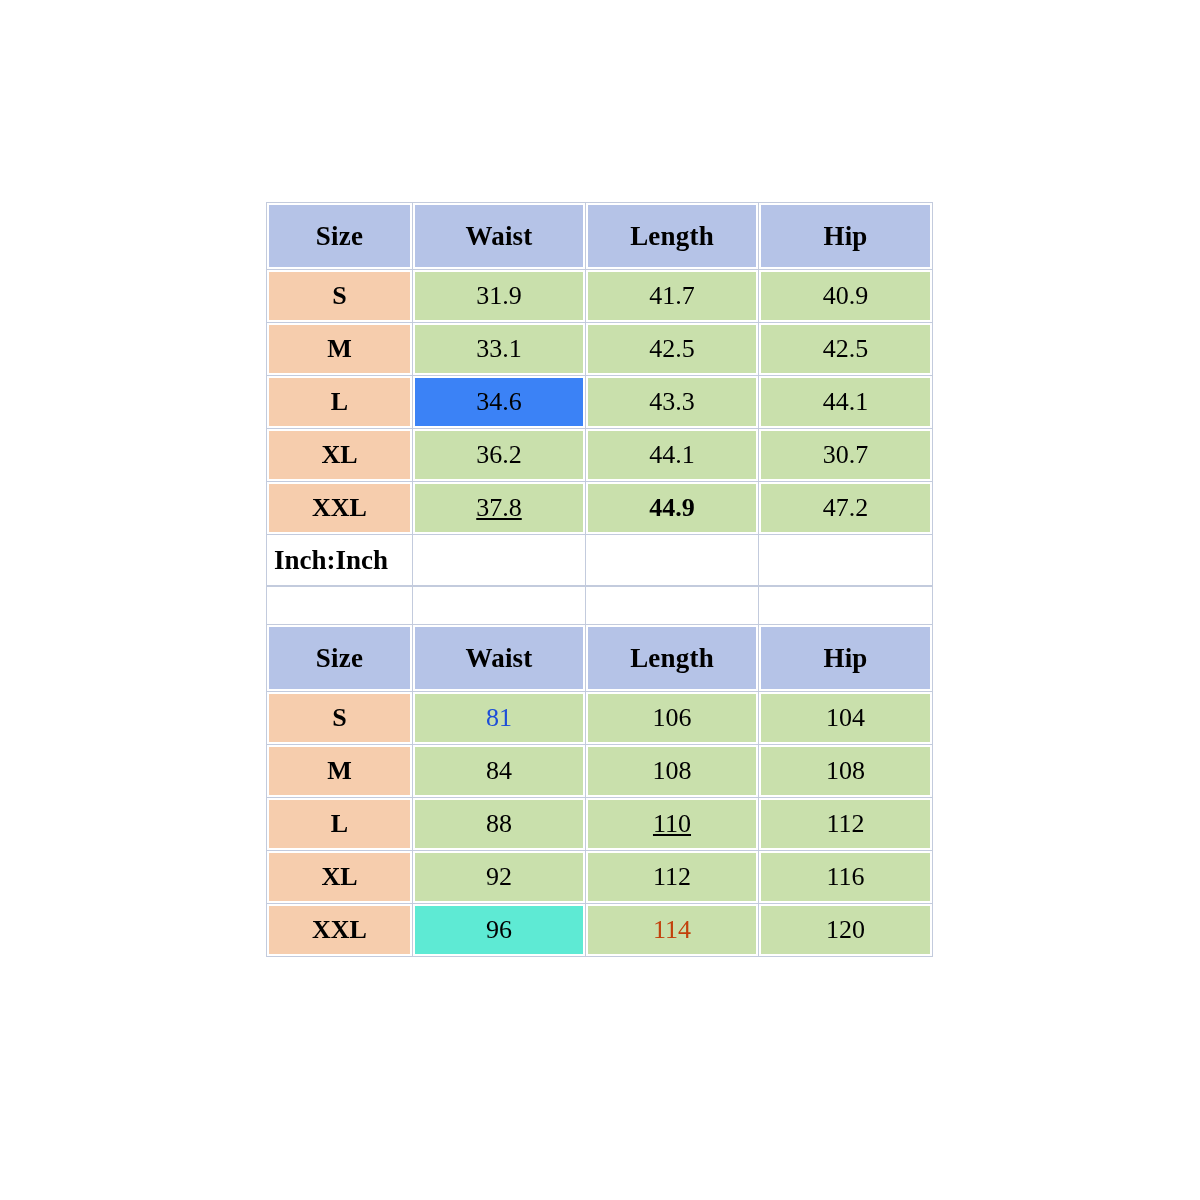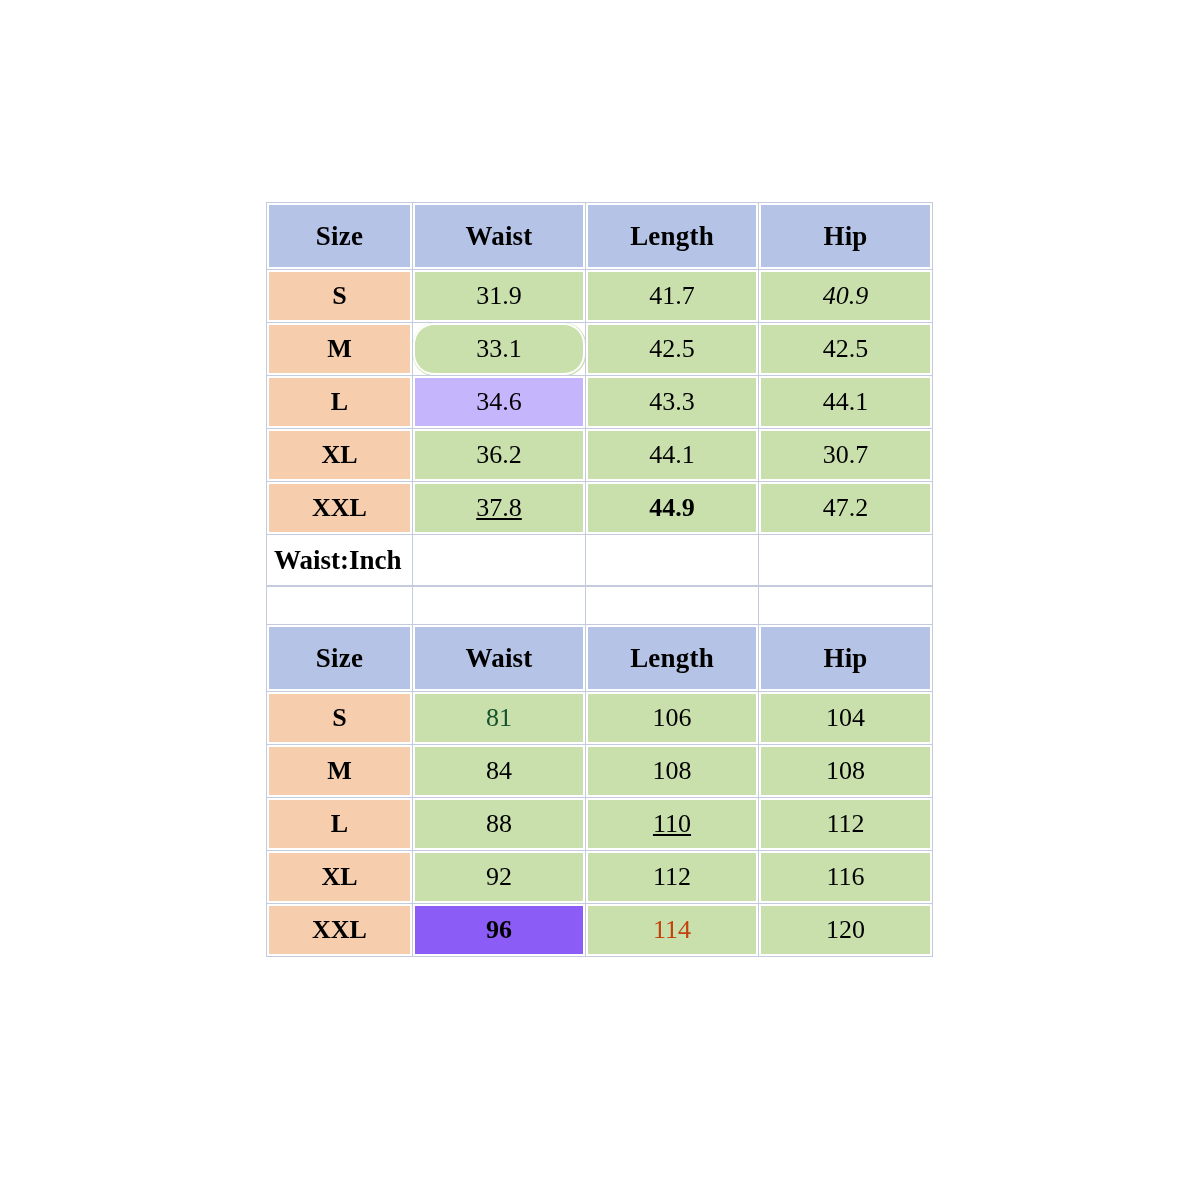--- a/index.html
+++ b/index.html
@@ -109,49 +109,49 @@
         <th class="hdr-cell" style="background: rgb(181, 195, 231); color: rgb(0, 0, 0);">Size</th>
         <th class="hdr-cell" style="background: rgb(181, 195, 231); color: rgb(0, 0, 0);">Waist</th>
         <th class="hdr-cell" style="background: rgb(181, 195, 231); color: rgb(0, 0, 0);">Length</th>
         <th class="hdr-cell" style="background: rgb(181, 195, 231); color: rgb(0, 0, 0);">Hip</th>
       </tr>
 
       <tr class="data-row">
         <td class="size-cell" style="background: rgb(246, 205, 173); color: rgb(0, 0, 0);">S</td>
         <td class="value-cell" style="background: rgb(201, 224, 172); color: rgb(0, 0, 0);">31.9</td>
         <td class="value-cell" style="background: rgb(201, 224, 172); color: rgb(0, 0, 0);">41.7</td>
-        <td class="value-cell" style="background: rgb(201, 224, 172); color: rgb(0, 0, 0); font-style: italic;">40.9</td>
+        <td class="value-cell" style="background: rgb(201, 224, 172); color: rgb(0, 0, 0);">40.9</td>
       </tr>
       <tr class="data-row">
         <td class="size-cell" style="background: rgb(246, 205, 173); color: rgb(0, 0, 0);">M</td>
-        <td class="value-cell" style="background: rgb(201, 224, 172); color: rgb(0, 0, 0); border-radius: 21px;">33.1</td>
+        <td class="value-cell" style="background: rgb(201, 224, 172); color: rgb(0, 0, 0);">33.1</td>
         <td class="value-cell" style="background: rgb(201, 224, 172); color: rgb(0, 0, 0);">42.5</td>
         <td class="value-cell" style="background: rgb(201, 224, 172); color: rgb(0, 0, 0);">42.5</td>
       </tr>
       <tr class="data-row">
         <td class="size-cell" style="background: rgb(246, 205, 173); color: rgb(0, 0, 0);">L</td>
-        <td class="value-cell" style="background: #c4b5fd; color: rgb(0, 0, 0); margin-left: 28px;">34.6</td>
+        <td class="value-cell" style="background: #3b82f6; color: rgb(0, 0, 0); margin-left: 28px;">34.6</td>
         <td class="value-cell" style="background: rgb(201, 224, 172); color: rgb(0, 0, 0);">43.3</td>
         <td class="value-cell" style="background: rgb(201, 224, 172); color: rgb(0, 0, 0);">44.1</td>
       </tr>
       <tr class="data-row">
         <td class="size-cell" style="background: rgb(246, 205, 173); color: rgb(0, 0, 0);">XL</td>
         <td class="value-cell" style="background: rgb(201, 224, 172); color: rgb(0, 0, 0);">36.2</td>
         <td class="value-cell" style="background: rgb(201, 224, 172); color: rgb(0, 0, 0);">44.1</td>
         <td class="value-cell" style="background: rgb(201, 224, 172); color: rgb(0, 0, 0);">30.7</td>
       </tr>
       <tr class="data-row">
         <td class="size-cell" style="background: rgb(246, 205, 173); color: rgb(0, 0, 0);">XXL</td>
         <td class="value-cell" style="background: rgb(201, 224, 172); color: rgb(0, 0, 0); text-decoration: underline;">37.8</td>
         <td class="value-cell" style="background: rgb(201, 224, 172); color: rgb(0, 0, 0); font-weight: bold;">44.9</td>
         <td class="value-cell" style="background: rgb(201, 224, 172); color: rgb(0, 0, 0);">47.2</td>
       </tr>
 
       <tr class="unit-row">
-        <td class="unit-label">Waist:Inch</td>
+        <td class="unit-label">Inch:Inch</td>
         <td></td>
         <td></td>
         <td></td>
       </tr>
     </tbody>
   </table>
 
   <div class="spacer-block">
     <table class="sizetable">
       <colgroup>
@@ -181,21 +181,21 @@
     <tbody>
       <tr class="hdr-row">
         <th class="hdr-cell" style="background: rgb(181, 195, 231); color: rgb(0, 0, 0);">Size</th>
         <th class="hdr-cell" style="background: rgb(181, 195, 231); color: rgb(0, 0, 0);">Waist</th>
         <th class="hdr-cell" style="background: rgb(181, 195, 231); color: rgb(0, 0, 0);">Length</th>
         <th class="hdr-cell" style="background: rgb(181, 195, 231); color: rgb(0, 0, 0);">Hip</th>
       </tr>
 
       <tr class="data-row">
         <td class="size-cell" style="background: rgb(246, 205, 173); color: rgb(0, 0, 0);">S</td>
-        <td class="value-cell" style="background: rgb(201, 224, 172); color: #14532d;">81</td>
+        <td class="value-cell" style="background: rgb(201, 224, 172); color: #1d4ed8;">81</td>
         <td class="value-cell" style="background: rgb(201, 224, 172); color: rgb(0, 0, 0);">106</td>
         <td class="value-cell" style="background: rgb(201, 224, 172); color: rgb(0, 0, 0);">104</td>
       </tr>
       <tr class="data-row">
         <td class="size-cell" style="background: rgb(246, 205, 173); color: rgb(0, 0, 0);">M</td>
         <td class="value-cell" style="background: rgb(201, 224, 172); color: rgb(0, 0, 0);">84</td>
         <td class="value-cell" style="background: rgb(201, 224, 172); color: rgb(0, 0, 0);">108</td>
         <td class="value-cell" style="background: rgb(201, 224, 172); color: rgb(0, 0, 0);">108</td>
       </tr>
       <tr class="data-row">
@@ -205,21 +205,21 @@
         <td class="value-cell" style="background: rgb(201, 224, 172); color: rgb(0, 0, 0);">112</td>
       </tr>
       <tr class="data-row">
         <td class="size-cell" style="background: rgb(246, 205, 173); color: rgb(0, 0, 0);">XL</td>
         <td class="value-cell" style="background: rgb(201, 224, 172); color: rgb(0, 0, 0);">92</td>
         <td class="value-cell" style="background: rgb(201, 224, 172); color: rgb(0, 0, 0);">112</td>
         <td class="value-cell" style="background: rgb(201, 224, 172); color: rgb(0, 0, 0);">116</td>
       </tr>
       <tr class="data-row">
         <td class="size-cell" style="background: rgb(246, 205, 173); color: rgb(0, 0, 0);">XXL</td>
-        <td class="value-cell" style="background: #8b5cf6; color: rgb(0, 0, 0); font-weight: bold;">96</td>
+        <td class="value-cell" style="background: #5eead4; color: rgb(0, 0, 0);">96</td>
         <td class="value-cell" style="background: rgb(201, 224, 172); color: #c2410c; text-align: center;">114</td>
         <td class="value-cell" style="background: rgb(201, 224, 172); color: rgb(0, 0, 0);">120</td>
       </tr>
 
     </tbody>
   </table>
 
 </div>
 
 </body></html>

